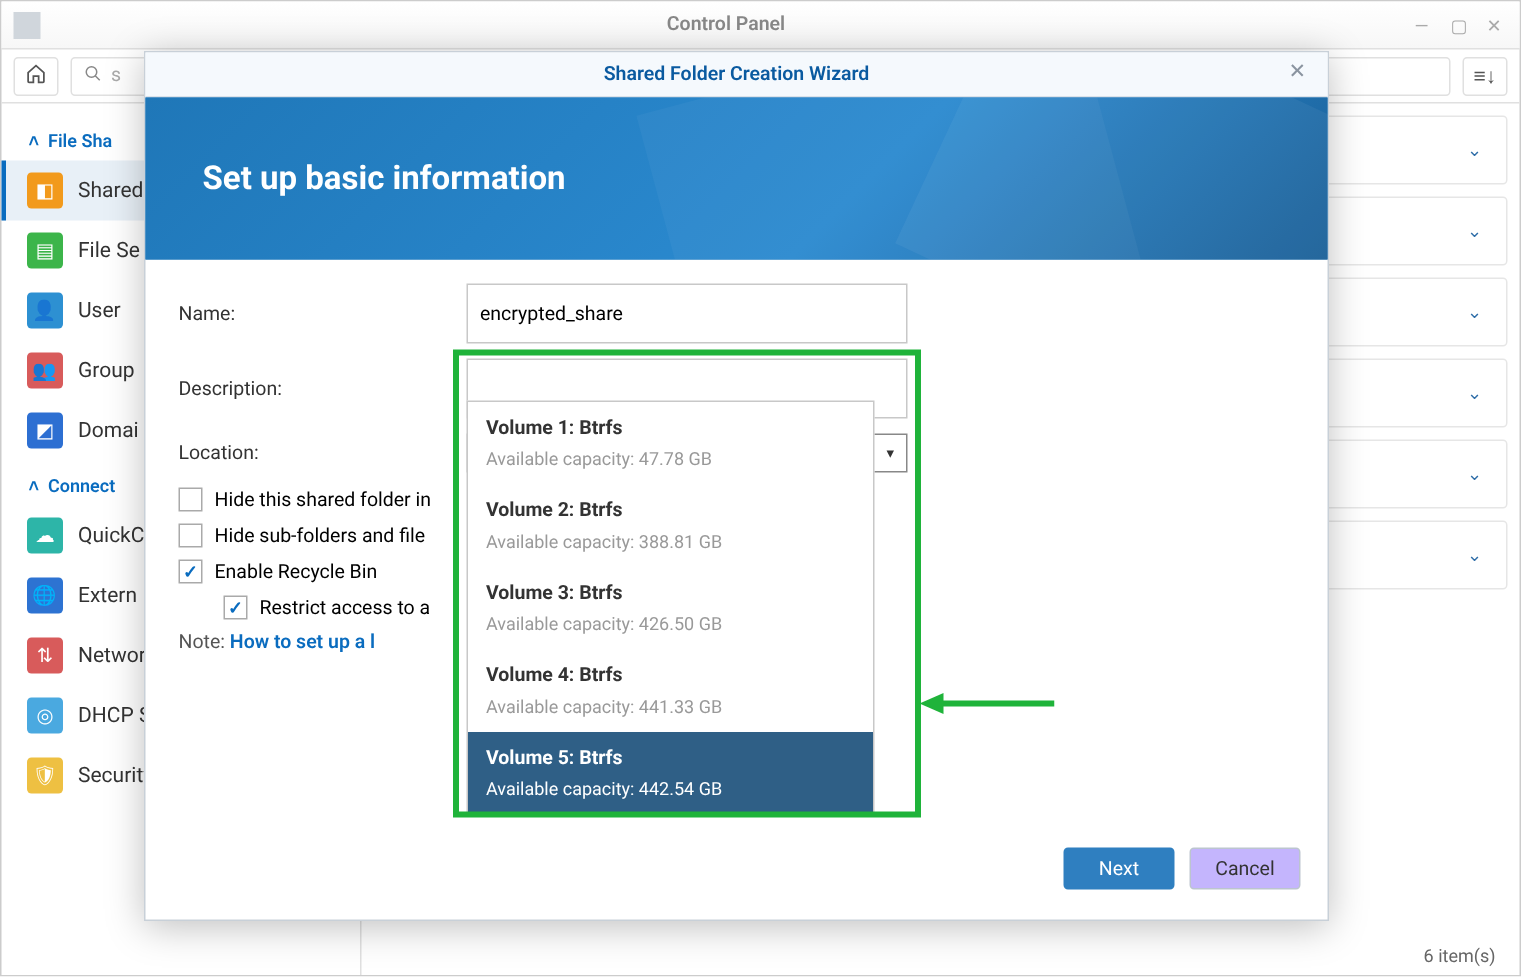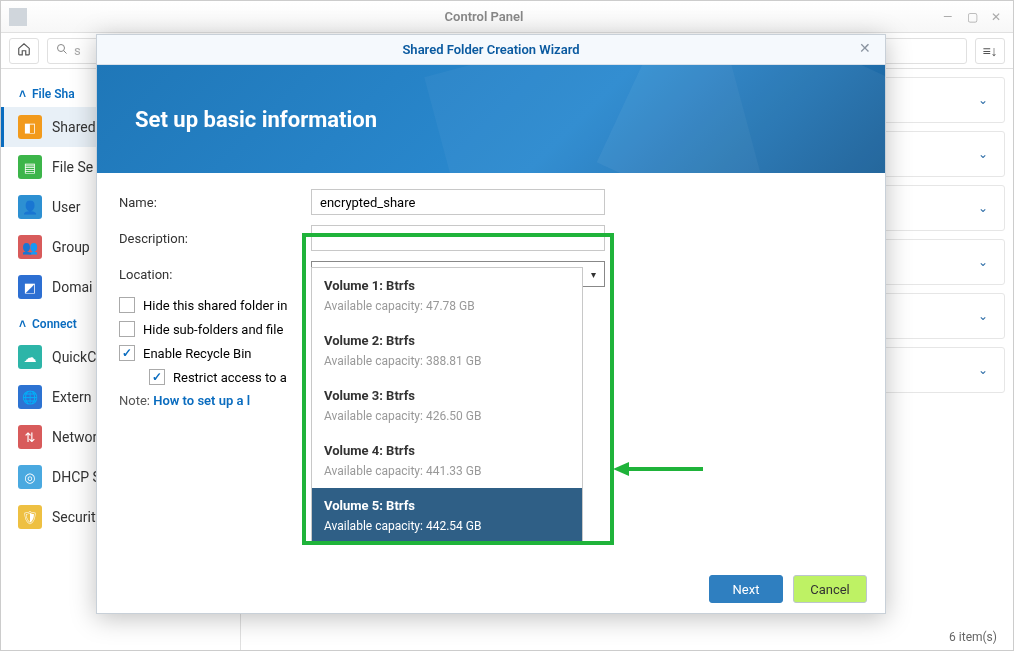--- a/index.html
+++ b/index.html
@@ -32,21 +32,21 @@
   .modal-titlebar .mtitle { font-size: 13px; font-weight: 600; color: #0a5aa0; }
   .modal-close { position: absolute; right: 10px; top: 6px; width: 16px; height: 16px; color: #8a94a0; font-size: 14px; line-height: 14px; }
   .modal-banner { height: 108px; background: #1f77b8; background-image: linear-gradient(135deg, #1f77b8 0%, #2b8ad0 60%, #1a5f97 100%); display: flex; align-items: center; padding-left: 22px; position: relative; overflow: hidden; }
   .modal-banner::before, .modal-banner::after { content: ""; position: absolute; right: -40px; top: -30px; width: 300px; height: 200px; background: rgba(255,255,255,0.05); transform: rotate(25deg); }
   .modal-banner::after { right: 140px; background: rgba(255,255,255,0.04); transform: rotate(-15deg); }
   .modal-banner h2 { color: #fff; font-size: 22px; font-weight: 700; margin: 16px; }
 
   .modal-body { flex: 1; padding: 16px 22px 0; font-size: 13px; color: #333; position: relative; }
   .form-row { display: flex; align-items: center; margin-bottom: 10px; }
   .form-row .flabel { width: 192px; color: #333; }
-  .form-row input[type=text] { width: 294px; height: 26px; border: 1px solid #c8c8c8; padding: 0 8px; font-size: 13px; }
+  .form-row input[type=text] { width: 294px; height: 40px; border: 1px solid #c8c8c8; padding: 0 8px; font-size: 13px; }
   .select-wrap { width: 294px; height: 26px; border: 1px solid #888; display: flex; align-items: center; padding: 0 8px; font-size: 13px; position: relative; background: #fff; cursor: pointer; }
   .select-wrap .caret { margin-left: auto; font-size: 10px; color: #333; }
 
   .check-row { display: flex; align-items: center; margin-bottom: 8px; font-size: 13px; color: #000000; }
   .check-row.indent { margin-left: 30px; }
   .checkbox { width: 16px; height: 16px; border: 1px solid #aaa; margin-right: 8px; display: inline-flex; align-items: center; justify-content: center; font-size: 12px; color: #0a6cbf; }
   .checkbox.checked::before { content: "✓"; font-weight: 700; }
 
   .note { color: #555; font-size: 13px; margin-top: 8px; }
   .note a { color: #0a6cbf; font-weight: 600; text-decoration: none; }
@@ -57,22 +57,22 @@
   .dd-item .dd-name { font-weight: 700; color: #333; font-size: 13px; }
   .dd-item .dd-cap { color: #999; font-size: 12px; margin-top: 6px; }
   .dd-item.selected { background: #2f5f86; }
   .dd-item.selected .dd-name, .dd-item.selected .dd-cap { color: #fff; }
 
   
   .hlbox { position: absolute; left: 205px; top: 60px; width: 312px; height: 312px; border: 4px solid #1fb33a; pointer-events: none; z-index: 6; }
   .arrow { position: absolute; left: 516px; top: 286px; z-index: 6; pointer-events: none; }
   .arrow svg { display: block; }
 
-  .modal-footer { height: 48px; border-top: 0; display: flex; align-items: center; justify-content: flex-end; gap: 10px; padding: 0 18px; }
-  .btn { height: 28px; min-width: 74px; border-radius: 3px; font-size: 13px; display: inline-flex; align-items: center; justify-content: center; border: 1px solid #bcc5cf; background: #bef264; color: #333; cursor: pointer; }
+  .modal-footer { height: 48px; border-top: 0; display: flex; align-items: flex-start; justify-content: flex-end; gap: 10px; padding: 0 18px; }
+  .btn { height: 28px; min-width: 74px; border-radius: 3px; font-size: 13px; display: inline-flex; align-items: center; justify-content: center; border: 1px solid #bcc5cf; background: #c4b5fd; color: #333; cursor: pointer; }
   .btn.primary { background: #2f7fc0; border-color: #2f7fc0; color: #fff; }
 </style>
 </head>
 <body>
 
 <div class="bg-window">
   <div class="bg-titlebar">
     <div class="appicon"></div>
     <div class="bgtitle">Control Panel</div>
     <div class="winctl">—</div>

